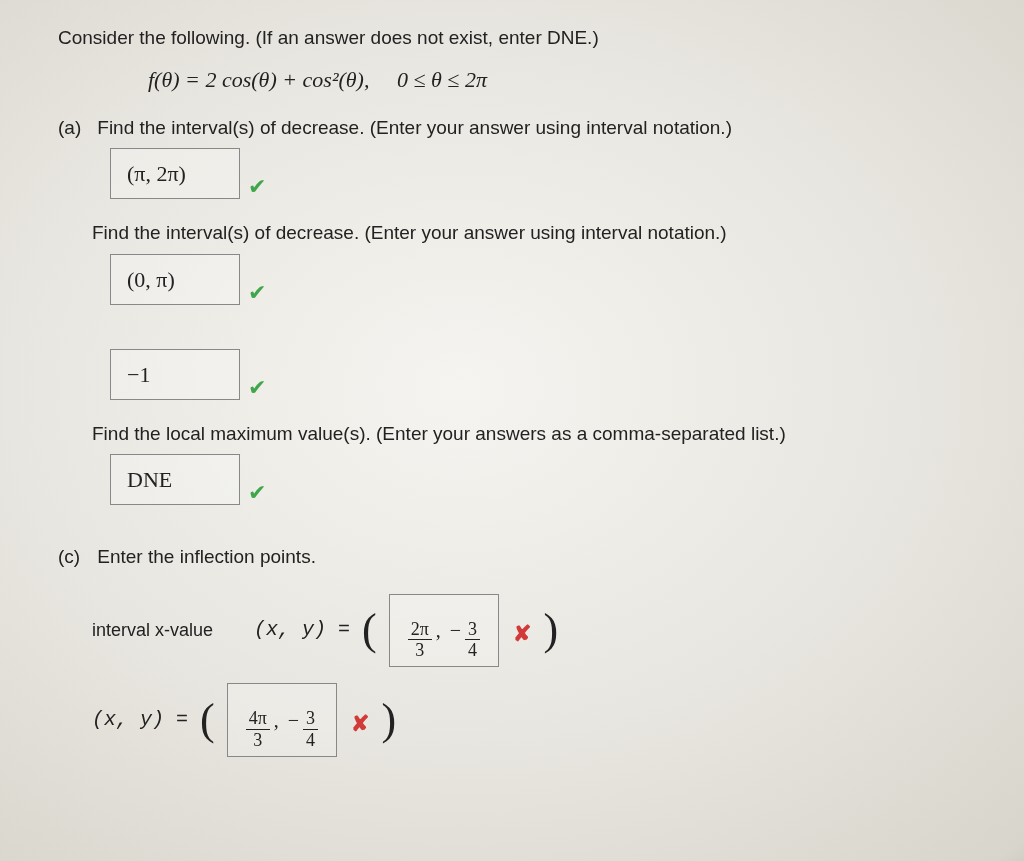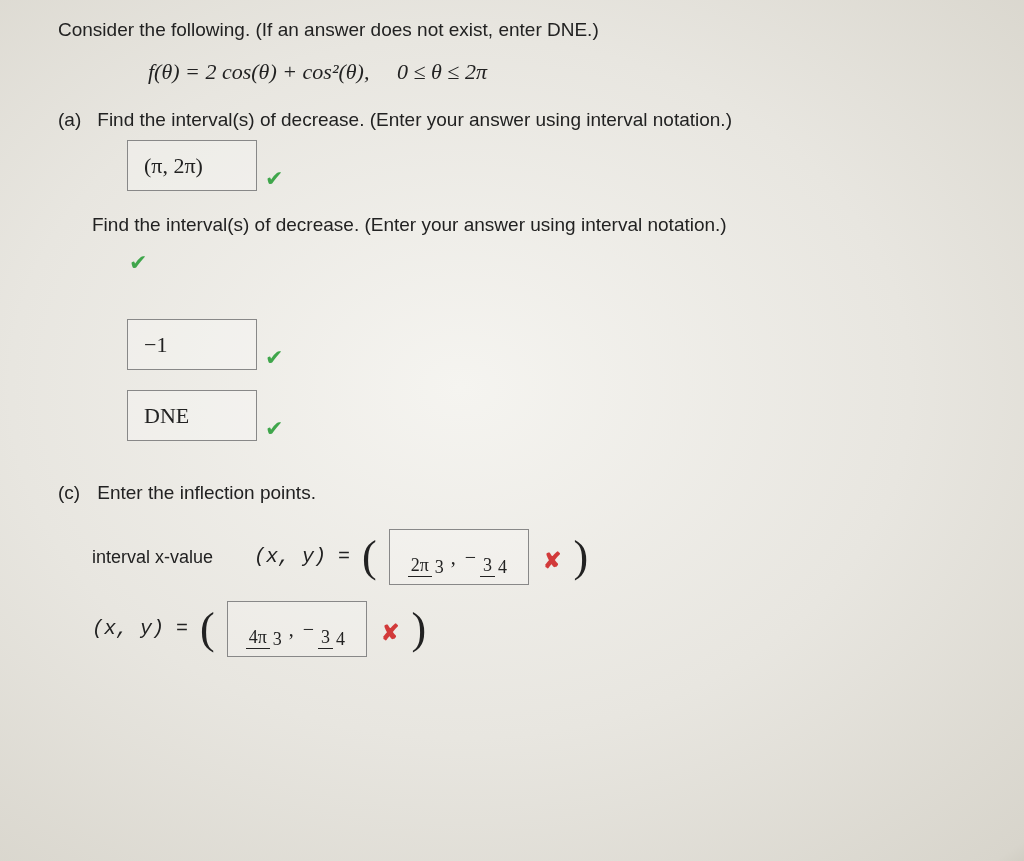--- a/index.html
+++ b/index.html
@@ -8,21 +8,21 @@
     padding: 0;
     width: 1024px;
     height: 861px;
     font-family: Arial, Helvetica, sans-serif;
     background: radial-gradient(ellipse 900px 700px at 45% 45%, #f5f4f0 0%, #e8e6e0 50%, #d8d5cc 90%, #b8b4a8 100%);
     color: #222;
     position: relative;
     overflow: hidden;
   }
   .page {
-    padding: 16px 40px 20px 58px;
+    padding: 24px 40px 20px 58px;
     font-size: 19px;
     line-height: 1.5;
   }
   .intro { margin-bottom: 10px; }
   .formula {
     font-family: "Times New Roman", serif;
     font-style: italic;
     margin: 8px 0 18px 90px;
     font-size: 22px;
   }
@@ -32,21 +32,21 @@
     vertical-align: top;
   }
   .part-row { margin-bottom: 4px; }
   .sub-text {
     margin: 10px 0 6px 34px;
   }
   .answer-wrap {
     display: flex;
     align-items: flex-end;
     gap: 6px;
-    margin: 6px 0 20px 69px;
+    margin: 6px 0 20px 52px;
   }
   .answer-box {
     border: 1px solid #888;
     background: rgba(255,255,255,0.25);
     padding: 8px 16px;
     min-width: 130px;
     min-height: 44px;
     display: inline-flex;
     align-items: center;
     font-family: "Times New Roman", serif;
@@ -89,20 +89,21 @@
     padding: 6px 18px;
     min-height: 56px;
     display: inline-flex;
     align-items: center;
     font-family: "Times New Roman", serif;
     font-size: 20px;
     gap: 4px;
   }
   .frac {
     display: inline-flex;
+    flex-direction: column;
     align-items: center;
     font-size: 18px;
     line-height: 1.05;
     font-family: "Times New Roman", serif;
     margin-top: 19px;
   }
   .frac .num { padding: 0 3px 1px 3px; border-bottom: 1px solid #222; }
   .frac .den { padding: 1px 3px 0 3px; }
   .italic { font-style: italic; font-family: "Times New Roman", serif; }
   .serif { font-family: "Times New Roman", serif; }
@@ -126,32 +127,36 @@
   </div>
   <div class="answer-wrap">
     <div class="answer-box">
       <span class="serif">(π, 2π)</span>
     </div>
     <span class="check-icon">✔</span>
   </div>
 
   <div class="sub-text">Find the interval(s) of decrease. (Enter your answer using interval notation.)</div>
   <div class="answer-wrap">
+    <div class="answer-box">
+      <span class="serif">(0, π)</span>
+    </div>
     <span class="check-icon">✔</span>
   </div>
 
   <div class="spacer-med"></div>
 
   <div class="answer-wrap">
     <div class="answer-box">
       <span class="serif">−1</span>
     </div>
     <span class="check-icon">✔</span>
   </div>
 
+  <div class="sub-text">Find the local maximum value(s). (Enter your answers as a comma-separated list.)</div>
   <div class="answer-wrap">
     <div class="answer-box">
       <span class="serif">DNE</span>
     </div>
     <span class="check-icon">✔</span>
   </div>
 
   <div class="spacer-med"></div>
 
   <div class="part-row">

